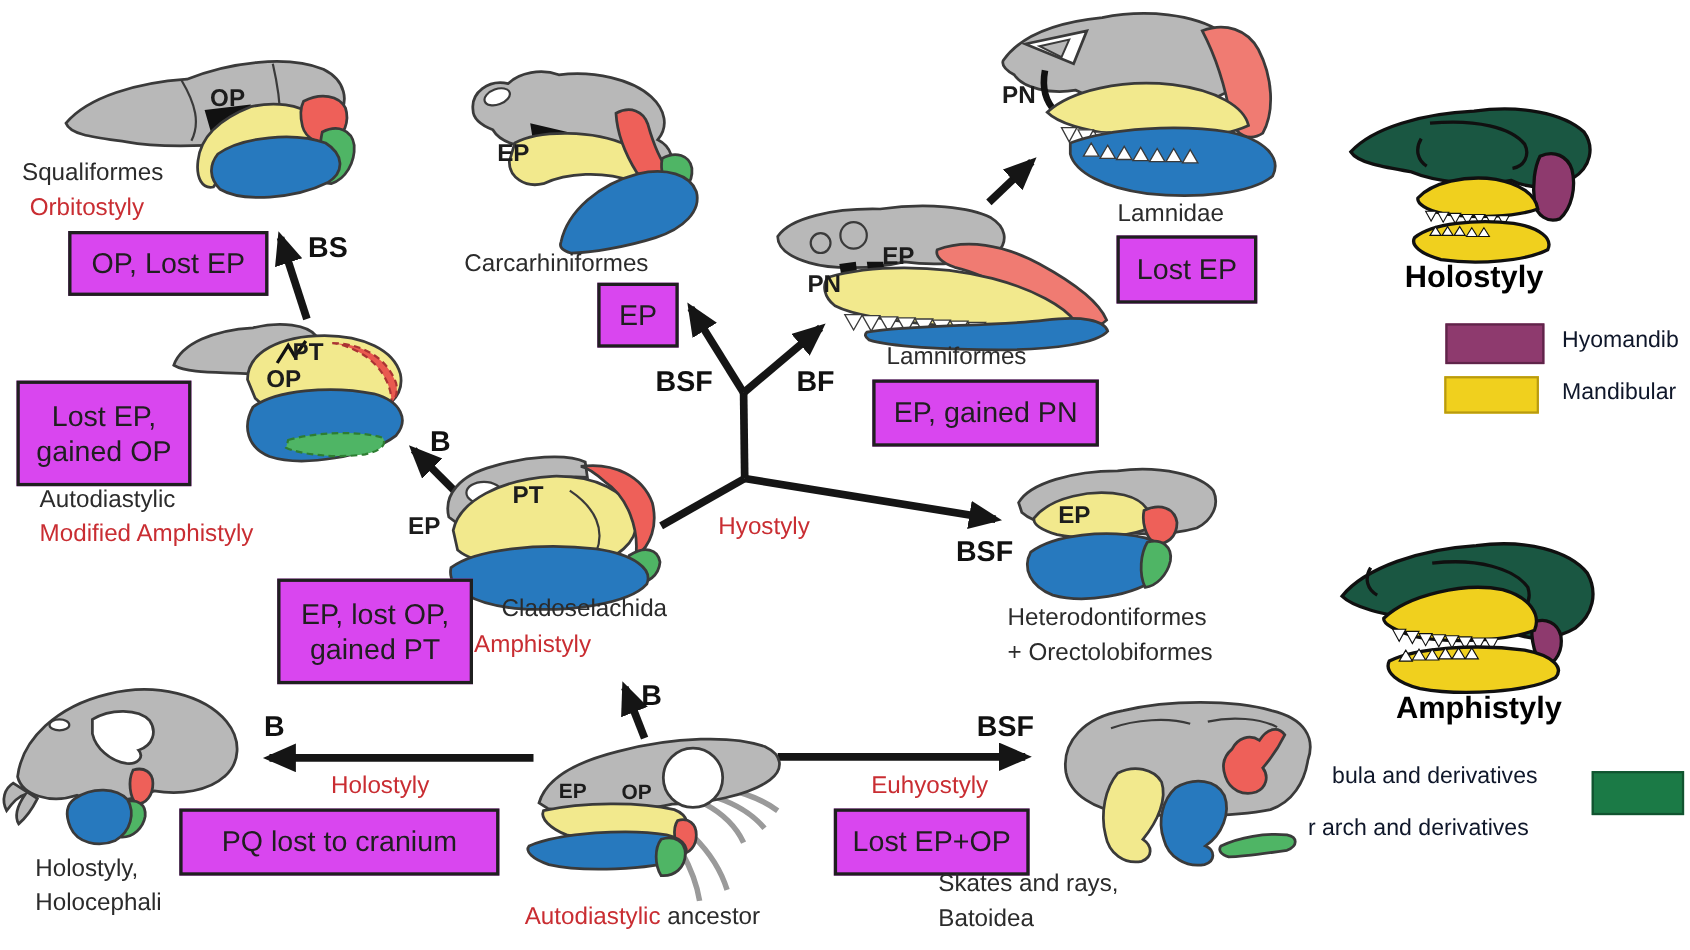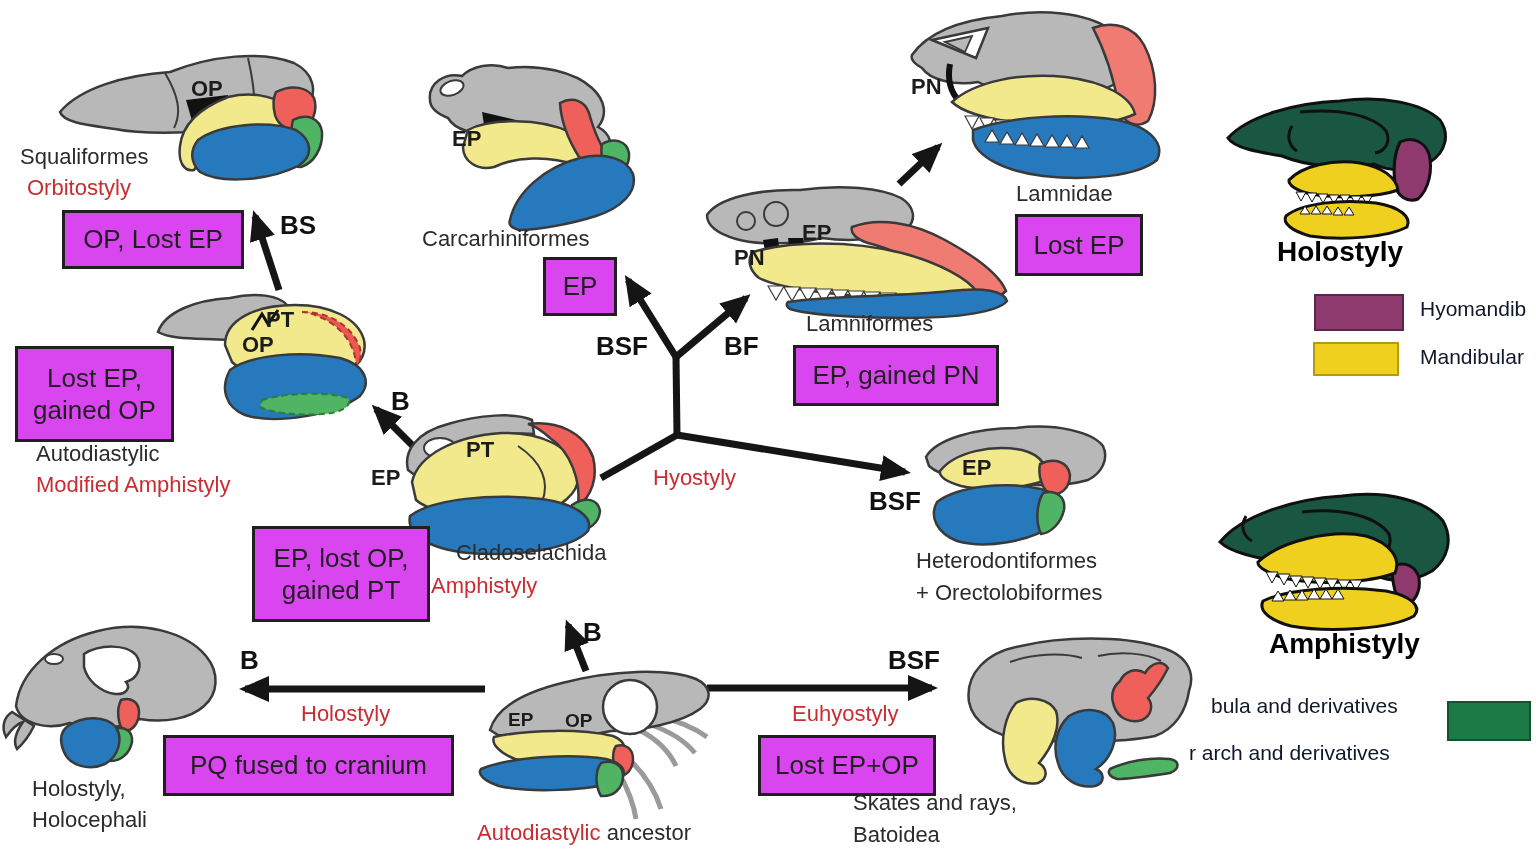--- a/index.html
+++ b/index.html
@@ -215,21 +215,21 @@
 
   <div class="abs taxon red" style="left:653px;top:467px">Hyostyly</div>
   <div class="abs arrowlab" style="left:869px;top:488px">BSF</div>
   <div class="abs taxon" style="left:916px;top:582px">+ Orectolobiformes</div>
   <div class="abs taxon" style="left:916px;top:550px">Heterodontiformes</div>
   <div class="abs anat" style="left:962px;top:457px">EP</div>
 
   <div class="abs arrowlab" style="left:240px;top:647px">B</div>
   <div class="abs taxon red" style="left:301px;top:703px">Holostyly</div>
   <div class="evobox" style="left:163px;top:735px;width:285px;height:55px">
-      <div>PQ fused to cranium</div>
+      <div>PQ lost to cranium</div>
     </div>
   <div class="abs taxon" style="left:32px;top:778px">Holostyly,</div>
   <div class="abs taxon" style="left:32px;top:809px">Holocephali</div>
 
   <div class="abs arrowlab" style="left:583px;top:619px">B</div>
   <div class="abs anat-sm" style="left:508px;top:710px">EP</div>
   <div class="abs anat-sm" style="left:565px;top:711px">OP</div>
   <div class="abs taxon" style="left:477px;top:822px"><span class="red">Autodiastylic</span> <span>ancestor</span></div>
 
   <div class="abs arrowlab" style="left:888px;top:647px">BSF</div>

